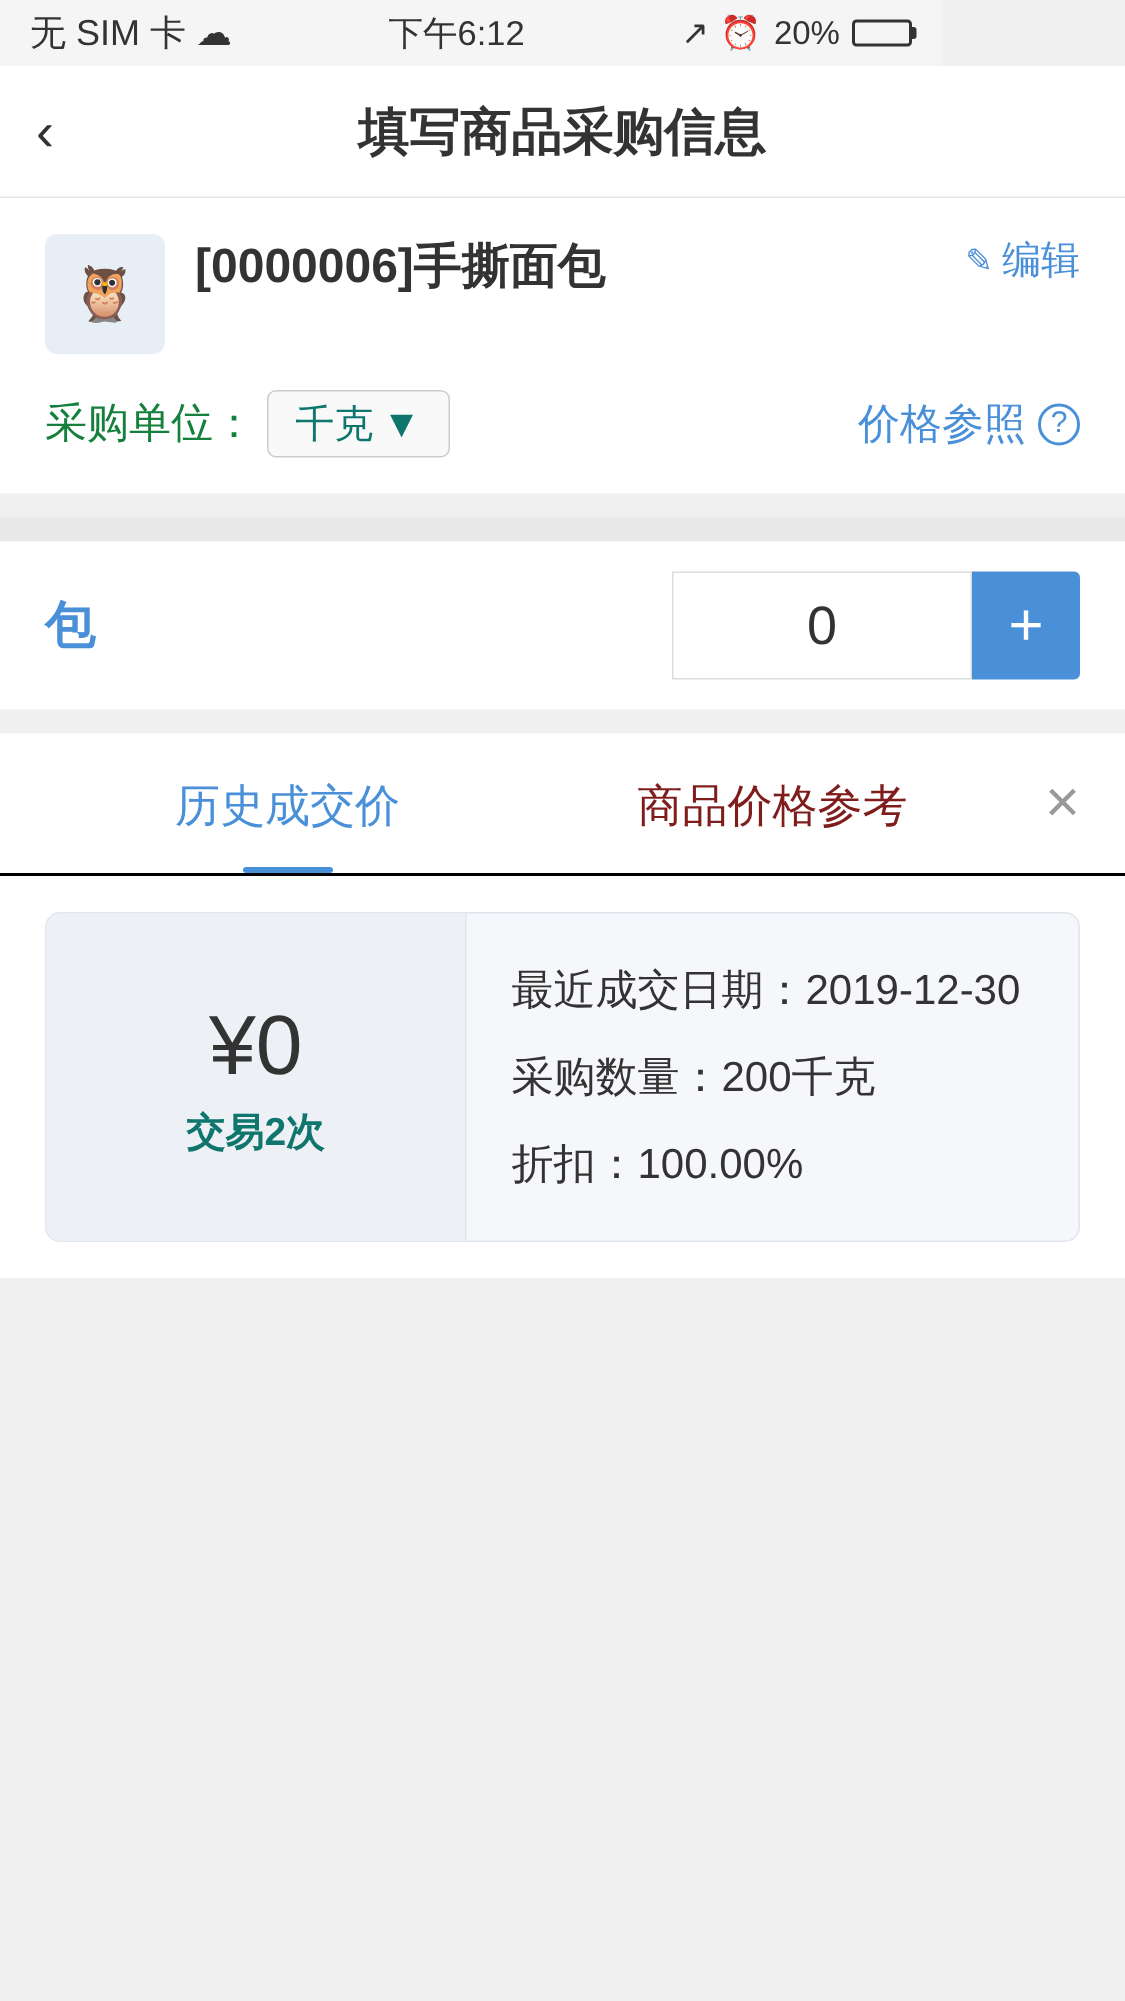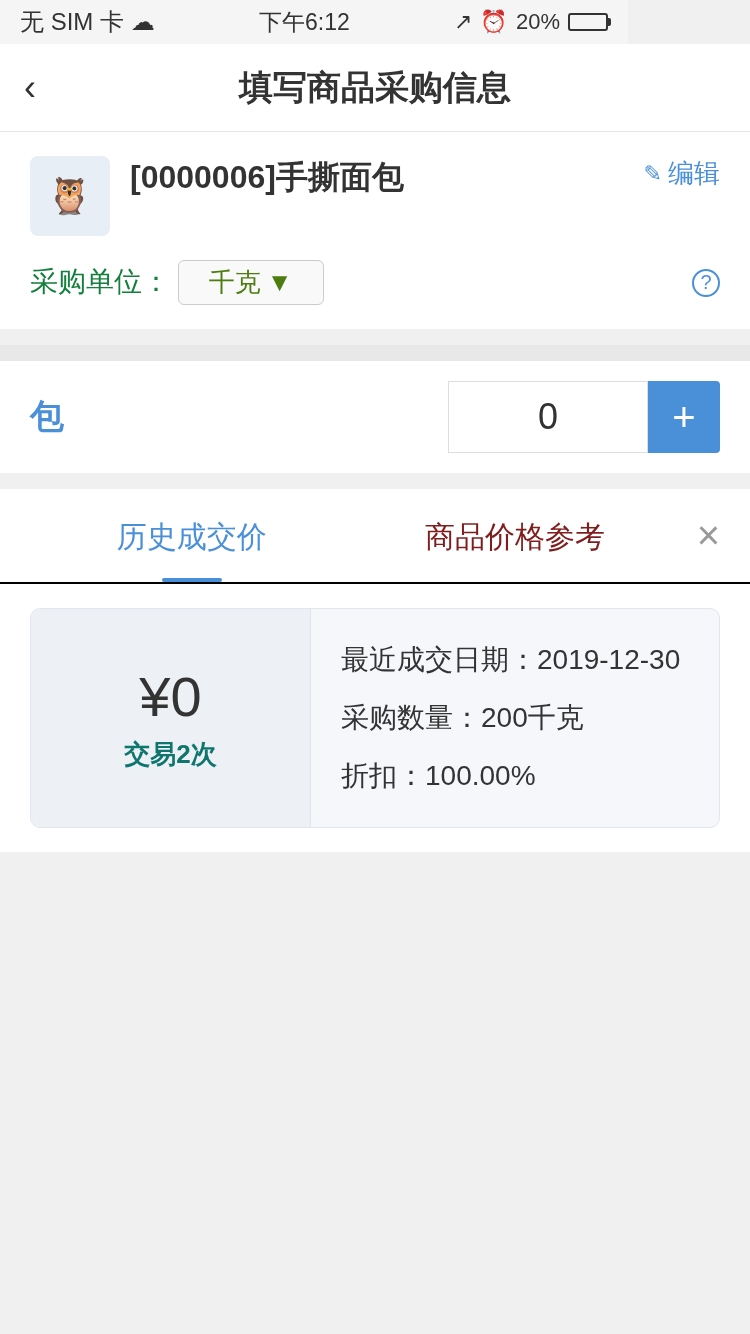--- a/index.html
+++ b/index.html
@@ -130,23 +130,23 @@
     .unit-label {
       font-size: 28px;
       color: #15803d;
     }
     .unit-select {
       display: inline-flex;
       align-items: center;
       gap: 6px;
       border: 1px solid #ccc;
       border-radius: 6px;
-      padding: 4px 30px;
+      padding: 4px 18px;
       font-size: 26px;
-      color: #4d7c0f;
+      color: #0f766e;
       background: #f9f9f9;
       cursor: pointer;
     }
     .price-ref {
       color: #4a90d9;
       font-size: 28px;
       display: flex;
       align-items: center;
       gap: 8px;
       cursor: pointer;
@@ -354,20 +354,21 @@
 
   <div class="product-unit-row">
     <div>
       <span class="unit-label">采购单位：</span>
       <span class="unit-select">
         <span>千克</span>
         <span>▼</span>
       </span>
     </div>
     <div class="price-ref">
+      <span>价格参照</span>
       <span class="info-circle">?</span>
     </div>
   </div>
 </div>
 
 <div class="divider-row"></div>
 
 <div class="quantity-section">
   <div class="quantity-label-group">
     <span class="unit-name">包</span>

